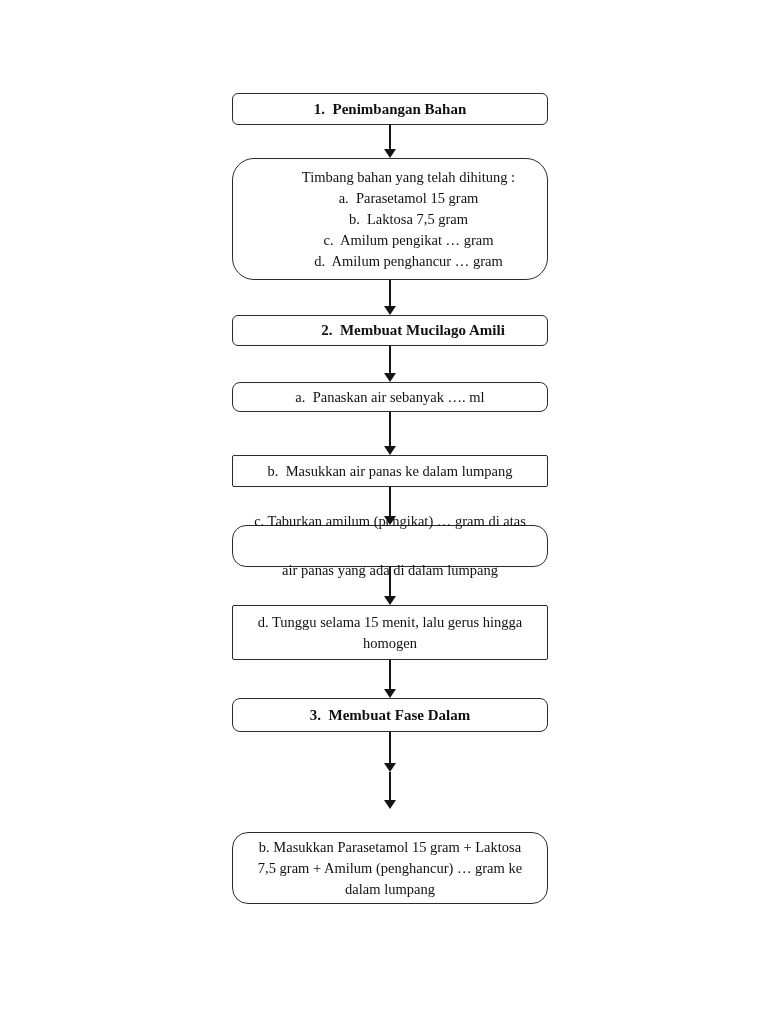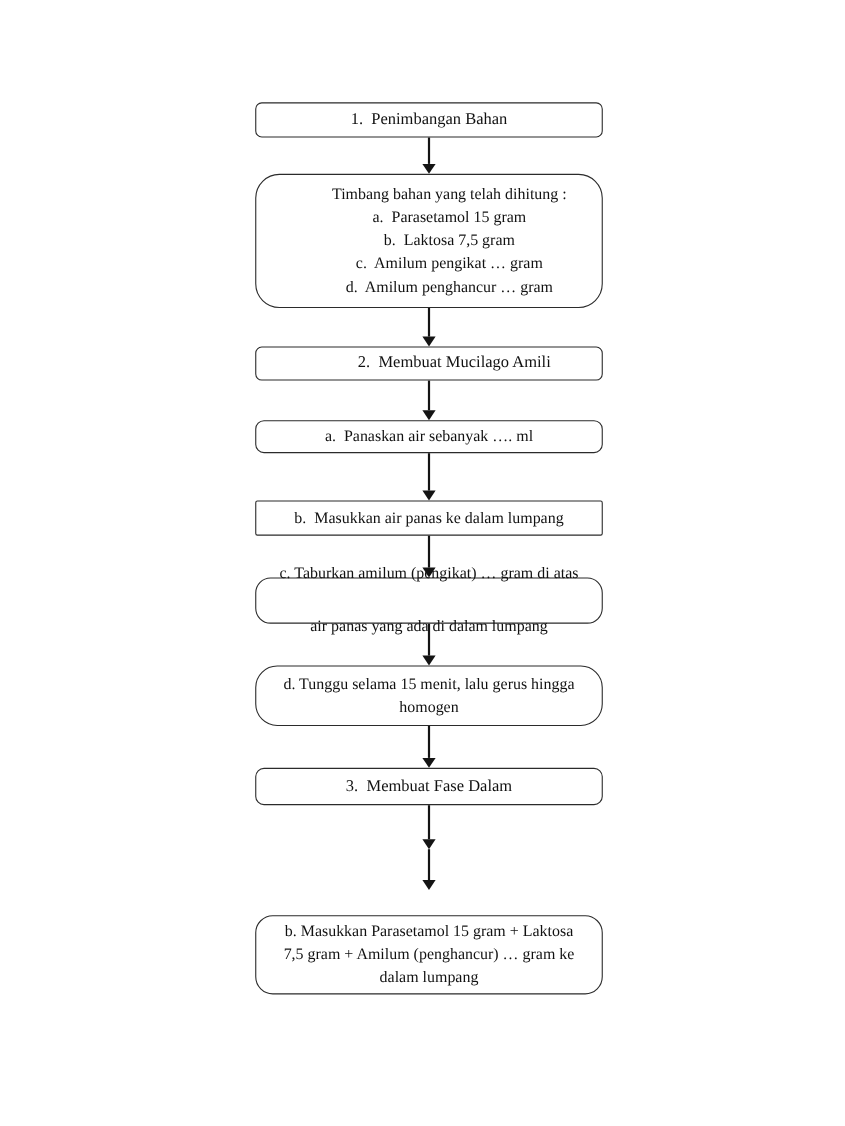--- a/index.html
+++ b/index.html
@@ -36,38 +36,38 @@
     align-items: center;
     text-align: center;
   }
   .node .line {
     display: block;
     white-space: pre-wrap;
     font-size: 14.5px;
     line-height: 21px;
   }
   .node.title .line {
-    font-weight: normal;
+    font-weight: bold;
     font-size: 15px;
     text-align: center;
   }
   .h30 { height: 30px; }
   .h31 { height: 31px; padding-left: 46px; }
   .h32 { height: 32px; }
   .h34 { height: 34px; }
   .h52 { height: 42px; gap: 28px; }
   .h55 { height: 55px; }
   .h72 { height: 72px; margin-top: 23px; }
   .h122 { height: 122px; }
   .r6  { border-radius: 6px; }
   .r8  { border-radius: 8px; }
   .r10 { border-radius: 2px; justify-content: center; }
   .r14 { border-radius: 14px; }
   .r16 { border-radius: 16px; }
-  .r18 { border-radius: 20px; }
+  .r18 { border-radius: 2px; }
   .r22 { border-radius: 22px; padding-left: 37px; }
   .arrow {
     align-self: center;
     display: flex;
     flex-direction: column;
     align-items: center;
     width: 12px;
   }
   .arrow .shaft {
     flex: 1 1 auto;

